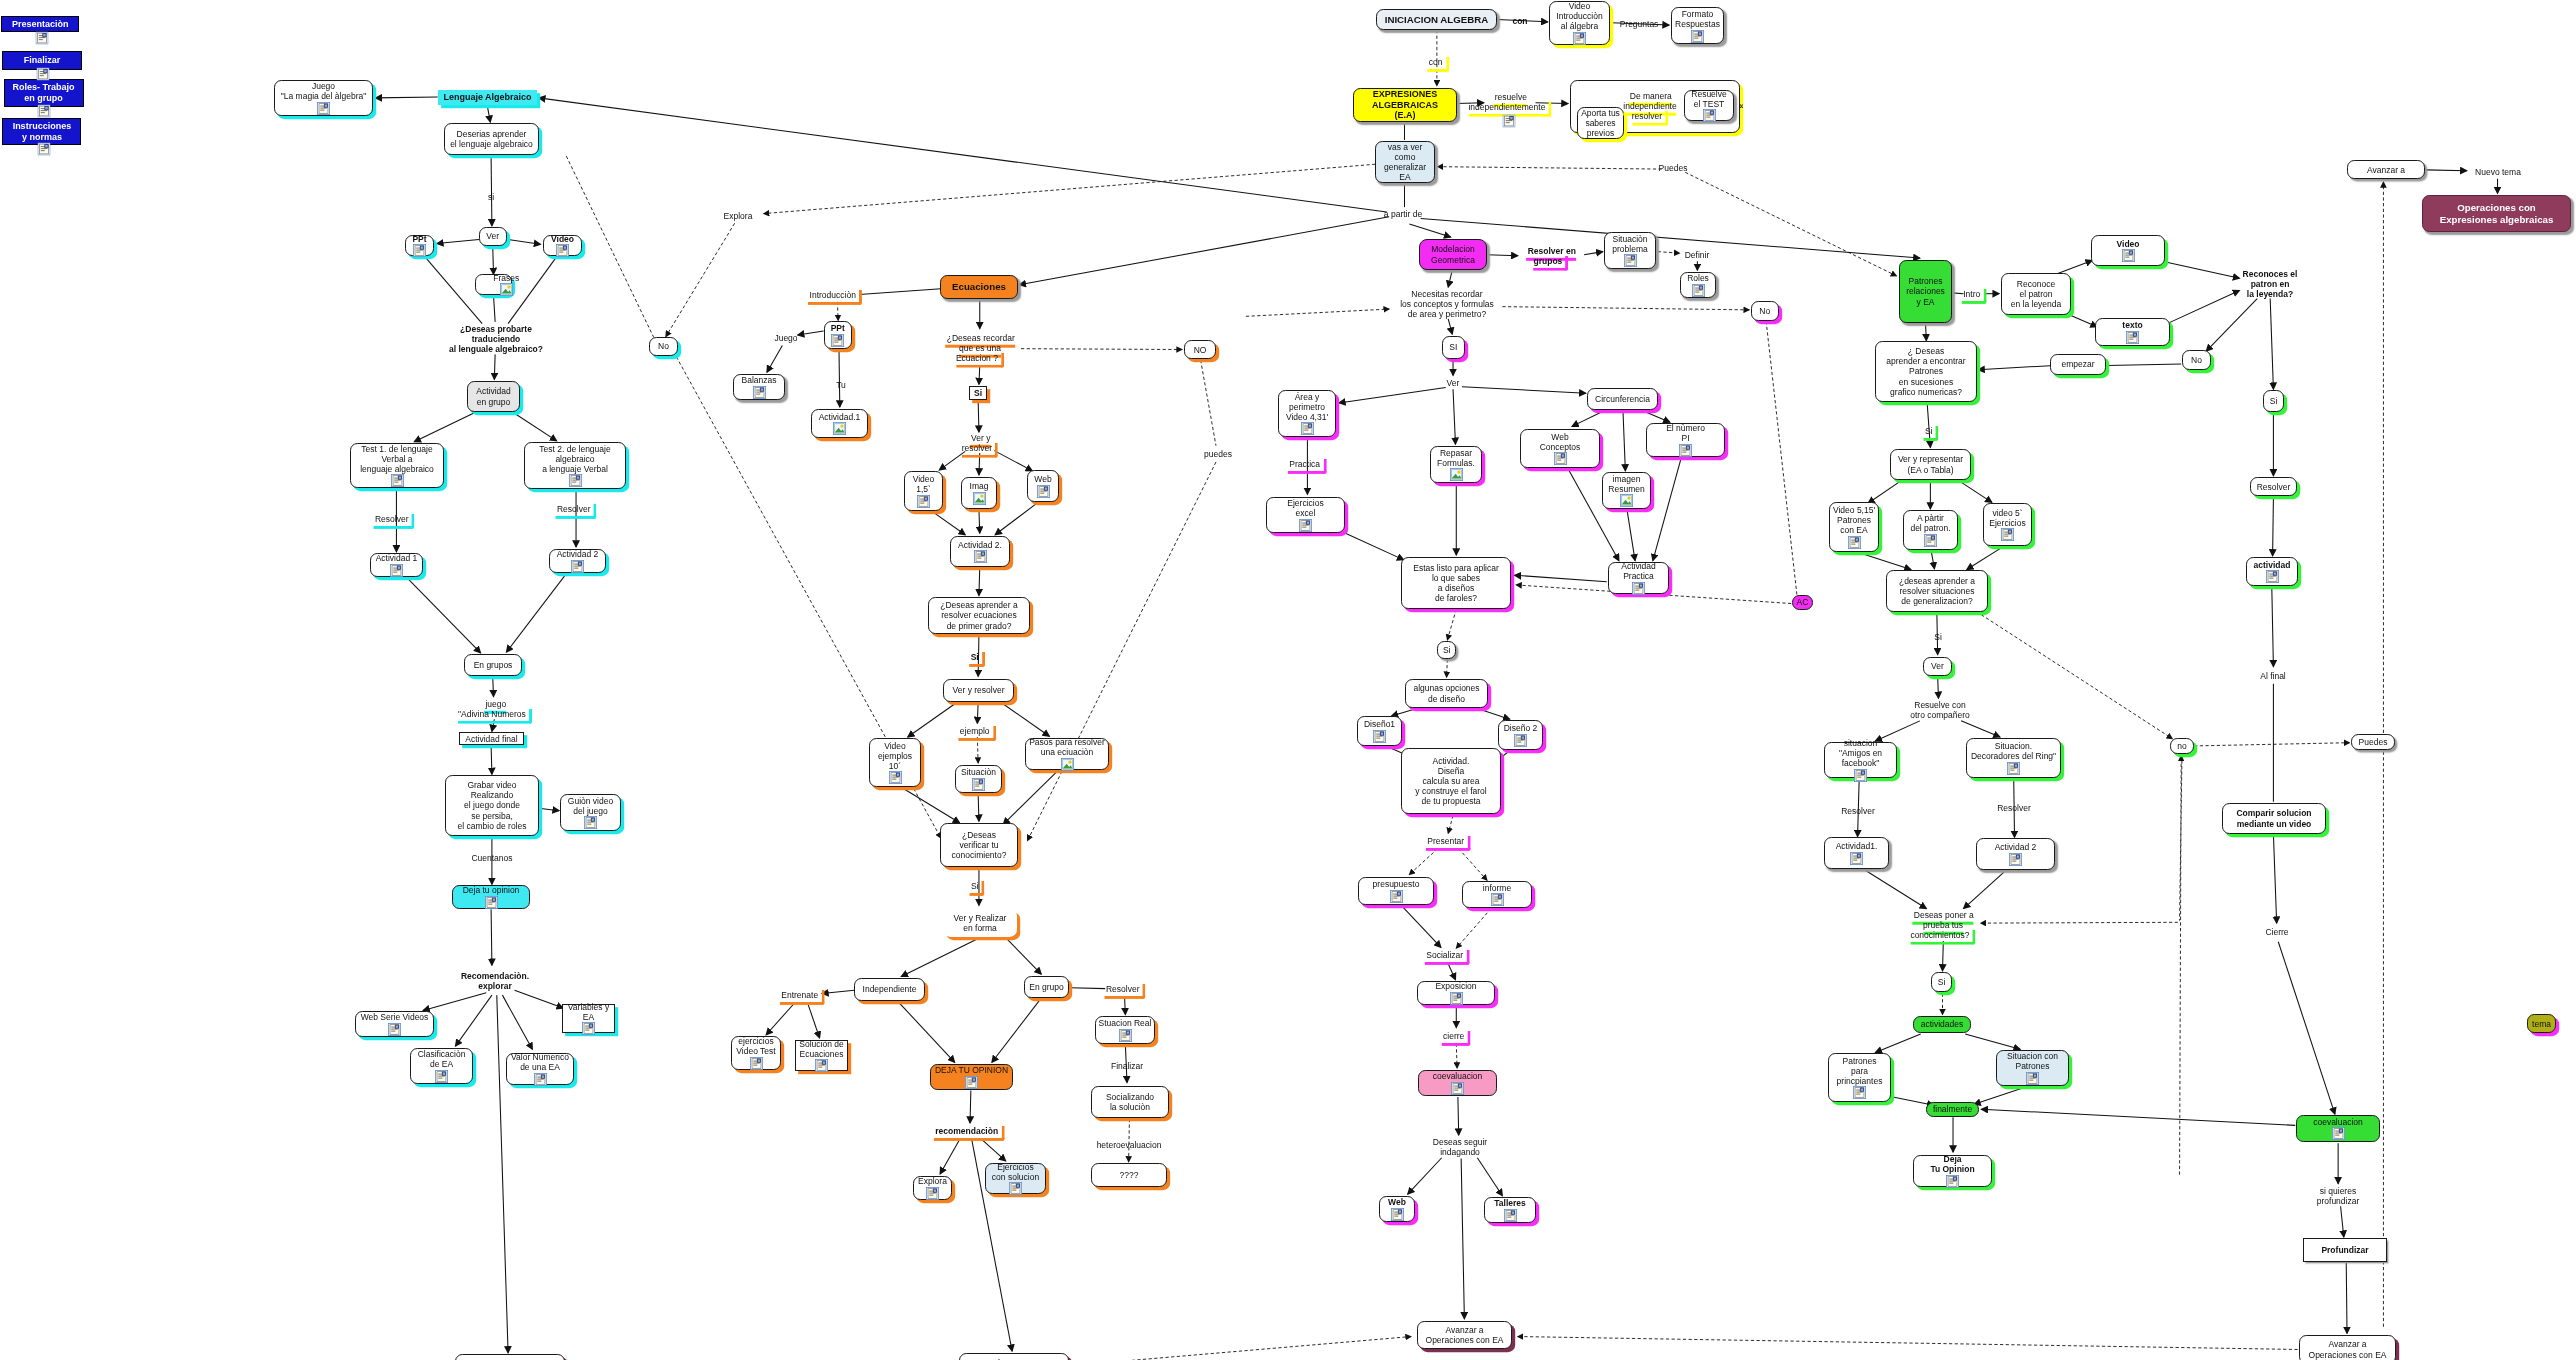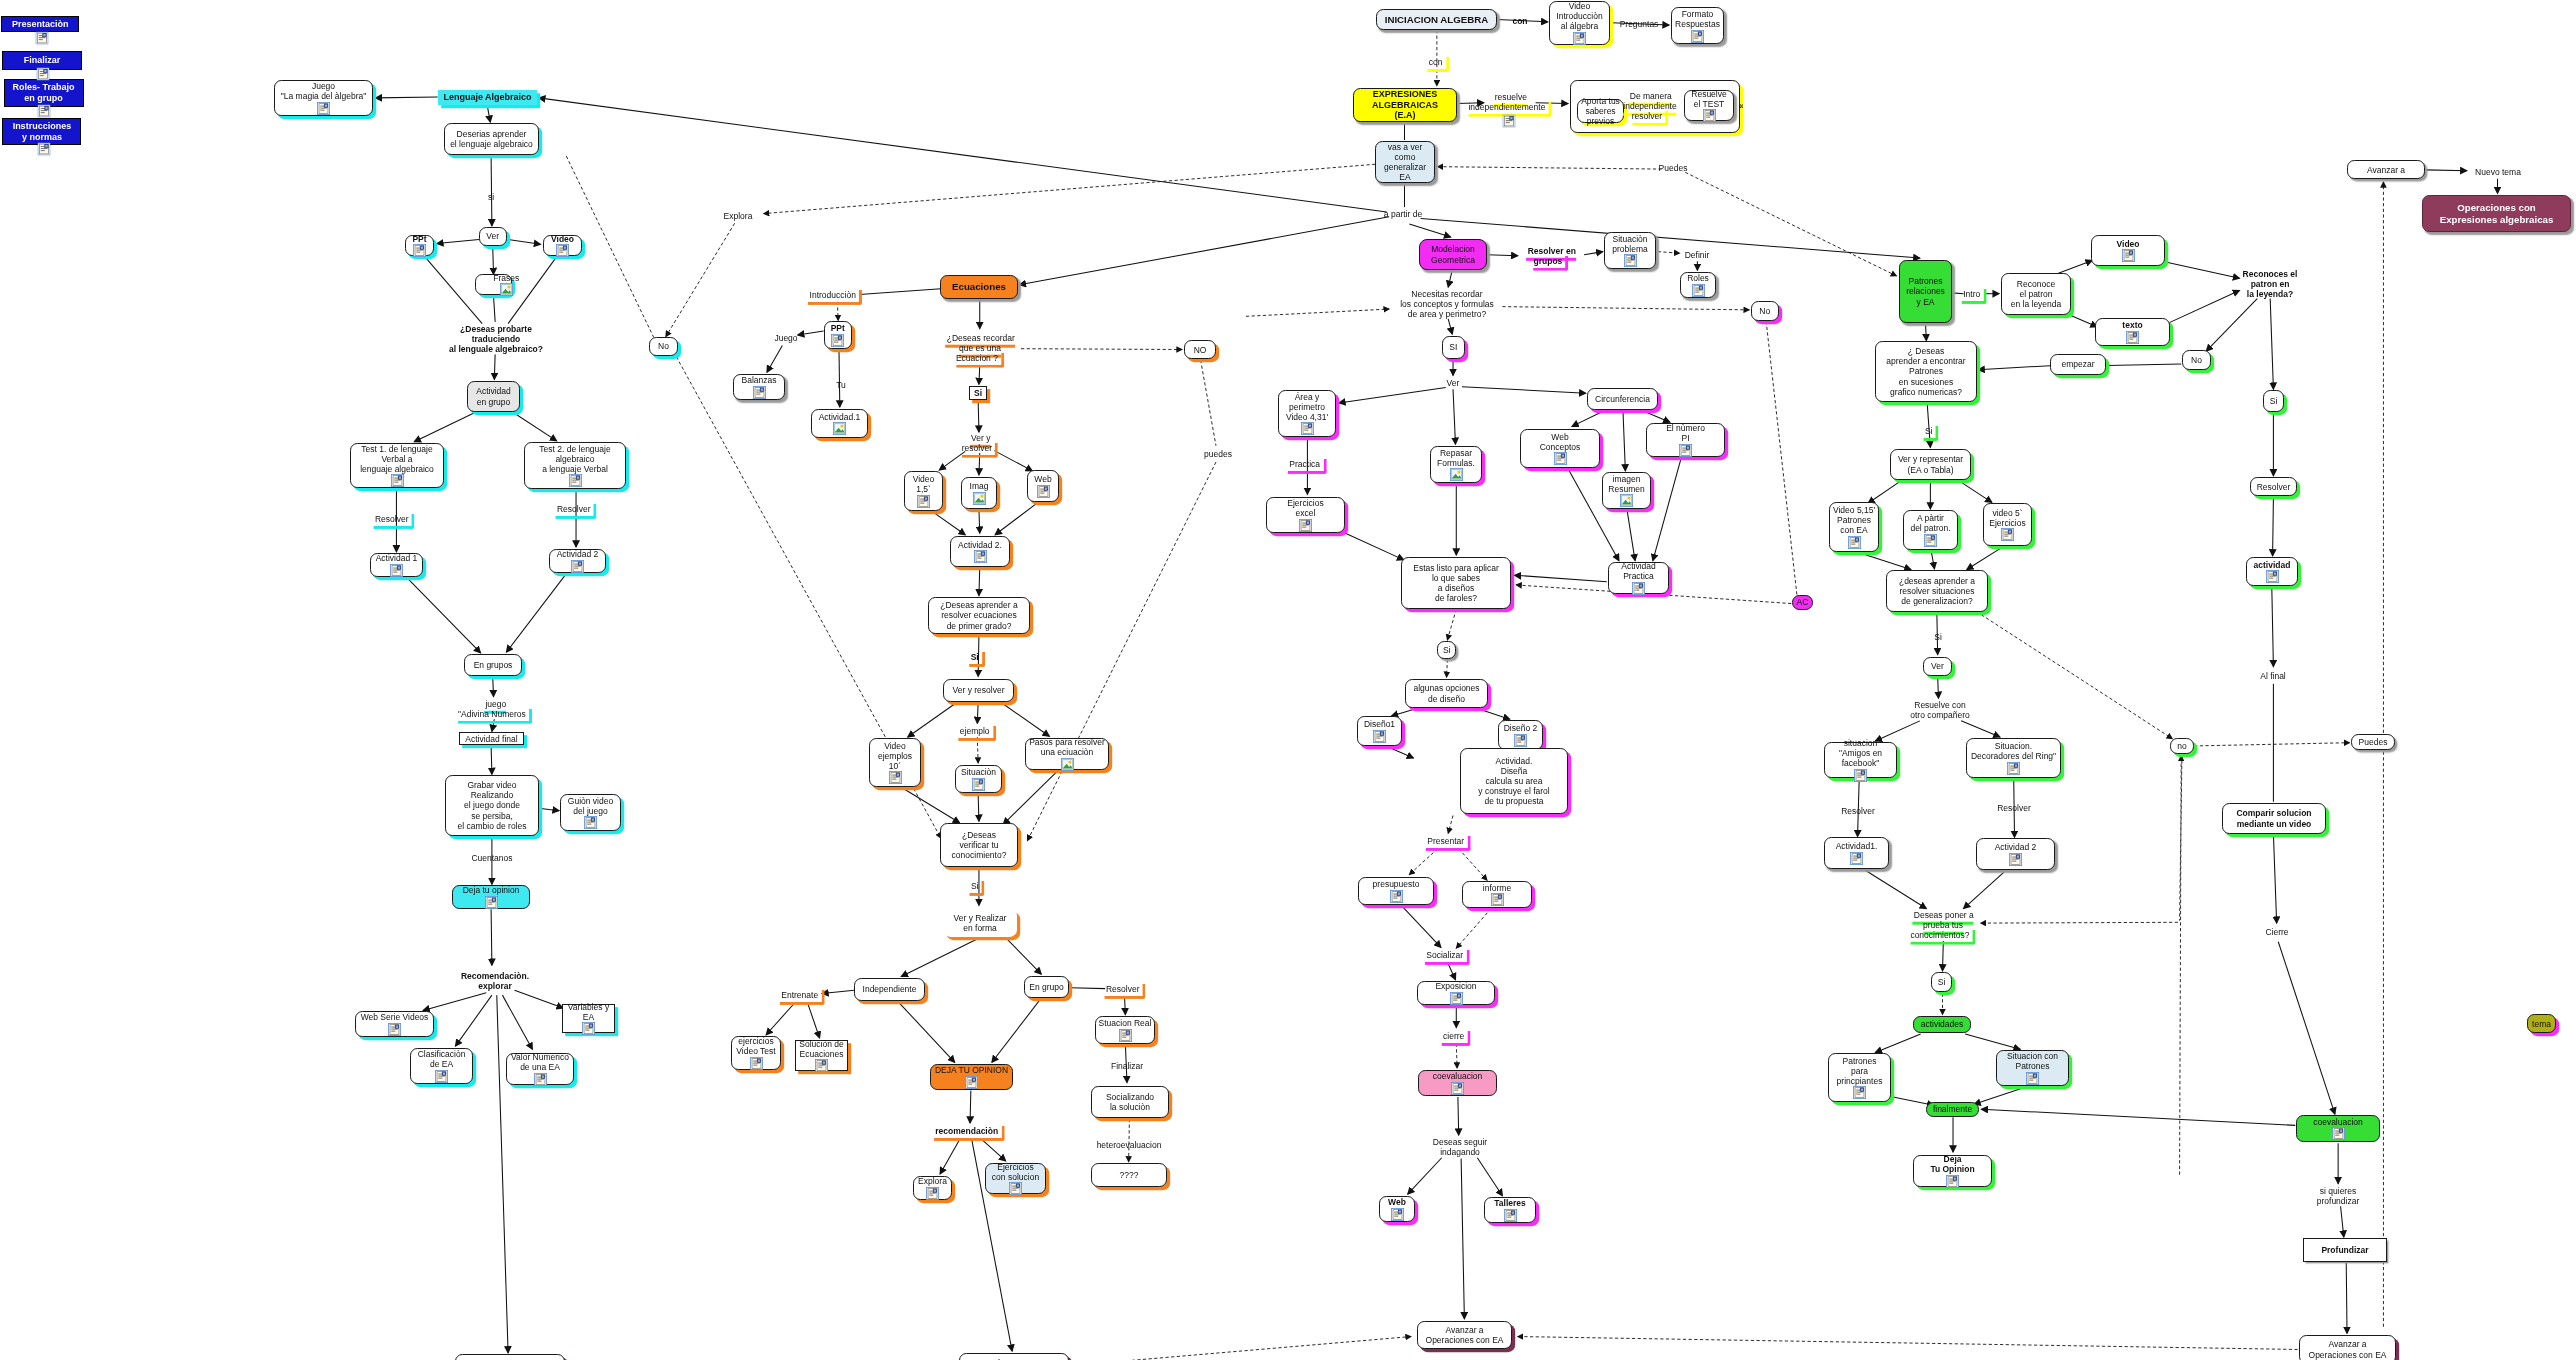--- a/index.html
+++ b/index.html
@@ -245,21 +245,21 @@
           <rect x="0.5" y="0.5" width="15" height="15" fill="#fff" stroke="#5b8dd6"></rect>
           <rect x="2.5" y="2" width="11" height="12" fill="#fffbe8" stroke="#888"></rect>
           <line x1="4" y1="5" x2="12" y2="5" stroke="#555"></line>
           <line x1="4" y1="7.5" x2="12" y2="7.5" stroke="#555"></line>
           <line x1="4" y1="10" x2="9" y2="10" stroke="#555"></line>
           <rect x="9" y="2.5" width="4" height="4" fill="#7fb2e5" stroke="#336"></rect>
         </svg></span></div>
     <div class="node f-yellow bold sh-gy" style="left: 1353px; top: 88px; width: 104px; height: 34px; font-size: 9px;"><span>EXPRESIONES ALGEBRAICAS
 (E.A)</span></div>
     <div class="node sh-yl" style="left: 1570px; top: 80px; width: 170px; height: 53px;"><span></span></div>
-    <div class="node sh-yl" style="left: 1577px; top: 99px; width: 47px; height: 24px;"><span>Aporta tus
+    <div class="node sh-yl" style="left: 1577px; top: 107px; width: 47px; height: 32px;"><span>Aporta tus
 saberes previos</span></div>
     <div class="node sh-gy" style="left: 1684px; top: 90px; width: 50px; height: 31px;"><span>Resuelve el TEST</span><span class="nodeicon"><svg width="13" height="13" viewBox="0 0 16 16">
           <rect x="0.5" y="0.5" width="15" height="15" fill="#fff" stroke="#5b8dd6"></rect>
           <rect x="2.5" y="2" width="11" height="12" fill="#fffbe8" stroke="#888"></rect>
           <line x1="4" y1="5" x2="12" y2="5" stroke="#555"></line>
           <line x1="4" y1="7.5" x2="12" y2="7.5" stroke="#555"></line>
           <line x1="4" y1="10" x2="9" y2="10" stroke="#555"></line>
           <rect x="9" y="2.5" width="4" height="4" fill="#7fb2e5" stroke="#336"></rect>
         </svg></span></div>
     <div class="node f-lightblue sh-gy" style="left: 1375px; top: 141px; width: 60px; height: 42px;"><span>vas a ver
@@ -647,21 +647,21 @@
           <rect x="9" y="2.5" width="4" height="4" fill="#7fb2e5" stroke="#336"></rect>
         </svg></span></div>
     <div class="node sh-mg" style="left: 1498px; top: 720px; width: 45px; height: 30px;"><span>Diseño 2</span><span class="nodeicon"><svg width="13" height="13" viewBox="0 0 16 16">
           <rect x="0.5" y="0.5" width="15" height="15" fill="#fff" stroke="#5b8dd6"></rect>
           <rect x="2.5" y="2" width="11" height="12" fill="#fffbe8" stroke="#888"></rect>
           <line x1="4" y1="5" x2="12" y2="5" stroke="#555"></line>
           <line x1="4" y1="7.5" x2="12" y2="7.5" stroke="#555"></line>
           <line x1="4" y1="10" x2="9" y2="10" stroke="#555"></line>
           <rect x="9" y="2.5" width="4" height="4" fill="#7fb2e5" stroke="#336"></rect>
         </svg></span></div>
-    <div class="node sh-mg" style="left: 1460px; top: 748px; width: 108px; height: 66px;"><span>Actividad.
+    <div class="node sh-mg" style="left: 1401px; top: 748px; width: 100px; height: 66px;"><span>Actividad.
 Diseña
 calcula su area
 y construye el farol
 de tu propuesta</span></div>
     <div class="node sh-mg" style="left: 1358px; top: 877px; width: 76px; height: 27.5px;"><span>presupuesto</span><span class="nodeicon"><svg width="13" height="13" viewBox="0 0 16 16">
           <rect x="0.5" y="0.5" width="15" height="15" fill="#fff" stroke="#5b8dd6"></rect>
           <rect x="2.5" y="2" width="11" height="12" fill="#fffbe8" stroke="#888"></rect>
           <line x1="4" y1="5" x2="12" y2="5" stroke="#555"></line>
           <line x1="4" y1="7.5" x2="12" y2="7.5" stroke="#555"></line>
           <line x1="4" y1="10" x2="9" y2="10" stroke="#555"></line>

